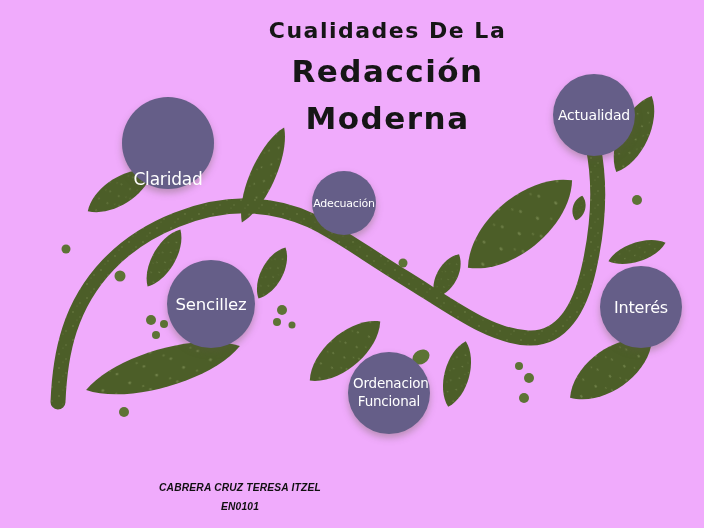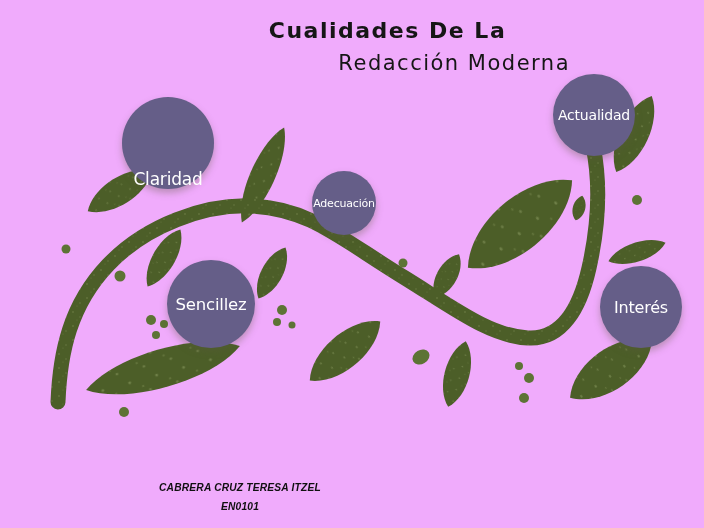--- a/index.html
+++ b/index.html
@@ -7,21 +7,21 @@
     position:relative;width:704px;height:528px;overflow:hidden;
     background:#f0abfc;
     font-family:"DejaVu Sans",sans-serif;
   }
   .vine-svg{position:absolute;left:0;top:0;z-index:1;}
   .title{
     position:absolute;left:205px;top:14px;width:365px;z-index:3;
     text-align:center;color:#161616;
   }
   .title .line1{font-size:22px;font-weight:bold;letter-spacing:1.5px;line-height:1.55;}
-  .title .line2{font-size:21px;font-weight:normal;letter-spacing:1.5px;line-height:1.5;text-align:right;}
+  .title .line2{font-size:31px;font-weight:bold;letter-spacing:1.5px;line-height:1.5;}
   .node{
     position:absolute;z-index:4;border-radius:50%;
     background:#655e88;
     box-shadow:0 4px 7px rgba(90,90,60,0.35);
     display:flex;align-items:center;justify-content:center;
     color:#ffffff;text-align:center;cursor:pointer;
   }
   .node .label{white-space:nowrap;letter-spacing:-0.2px;}
   .node.two-line .label{white-space:normal;width:72px;line-height:1.3;}
   .footer{
@@ -108,19 +108,22 @@
   <div class="node" style="left:167px;top:260px;width:88px;height:88px;font-size:16.5px;">
     <span class="label">Sencillez</span>
   </div>
 
 
   <div class="node" style="left:600px;top:266px;width:82px;height:82px;font-size:16px;">
     <span class="label">Interés</span>
   </div>
 
 
+  <div class="node two-line" style="left:348px;top:352px;width:82px;height:82px;font-size:13.5px;">
+    <span class="label">Ordenacion Funcional</span>
+  </div>
 
   <div class="footer">
     <div>CABRERA CRUZ TERESA ITZEL</div>
     <div>EN0101</div>
   </div>
 
 </div>
 
 </body></html>

